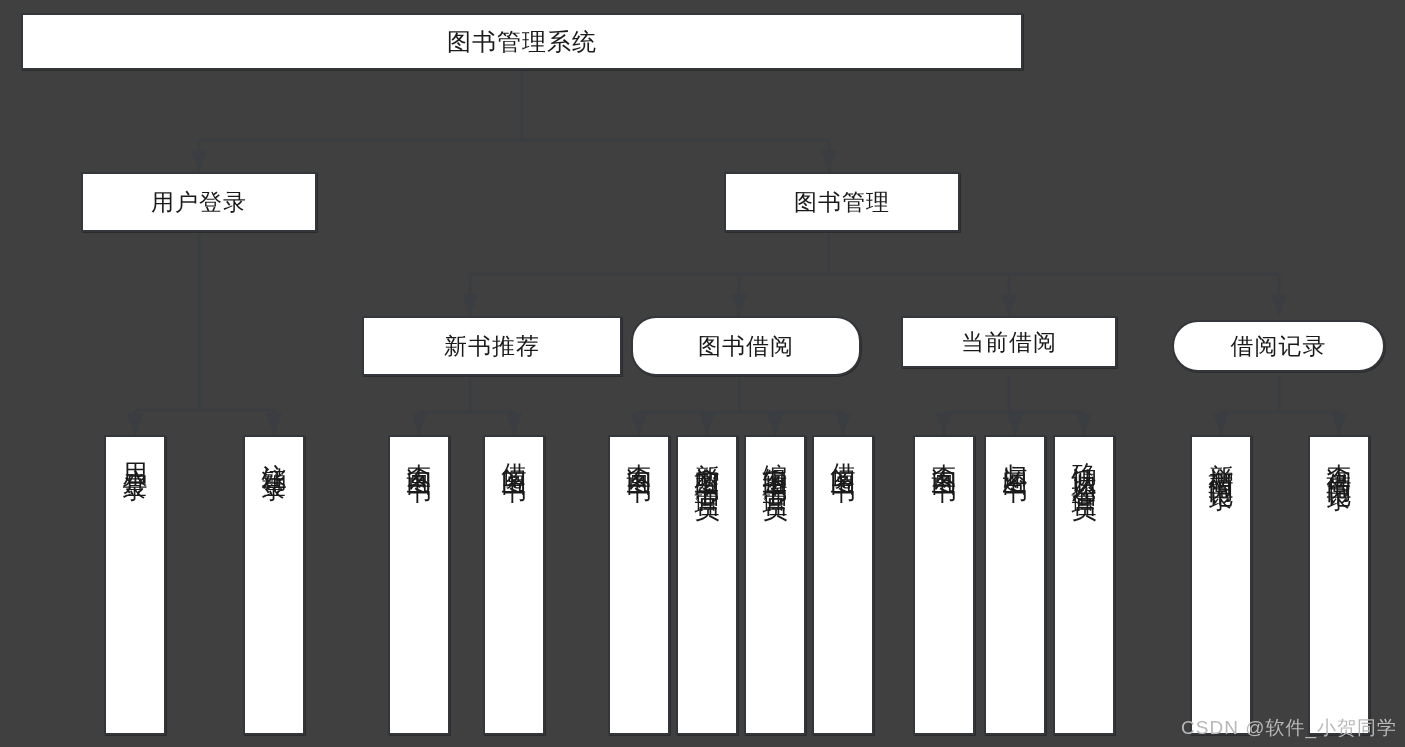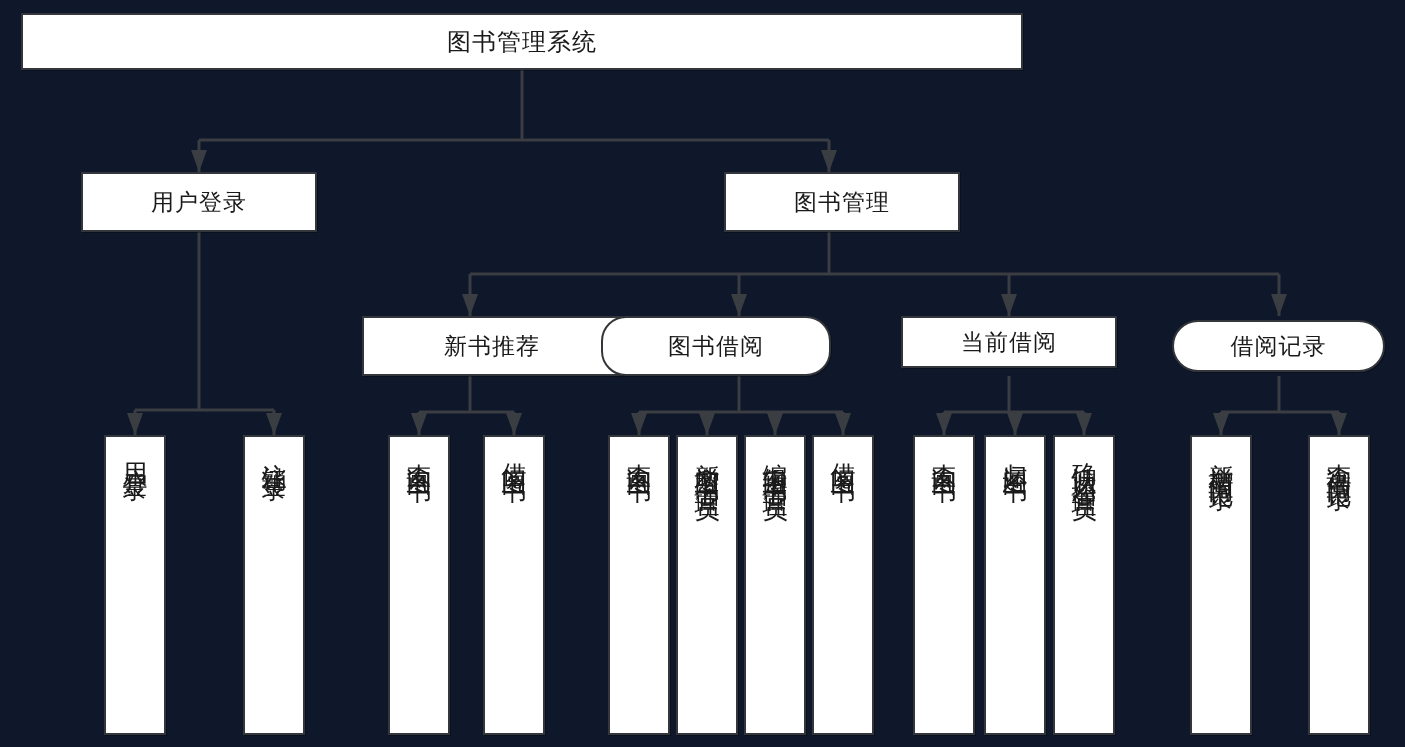--- a/index.html
+++ b/index.html
@@ -8,21 +8,21 @@
     padding: 0;
     background: #ffffff;
   }
   body {
     font-family: "Liberation Sans", "DejaVu Sans", sans-serif;
   }
   #canvas {
     position: relative;
     width: 1405px;
     height: 747px;
-    background: #0f172a;
+    background: #404040;
     overflow: hidden;
   }
   #edges {
     position: absolute;
     left: 0;
     top: 0;
     width: 1405px;
     height: 747px;
     pointer-events: none;
   }
@@ -139,21 +139,21 @@
       </div>
       <div class="node h" style="left: 81px; top: 172px; width: 236px; height: 60px;">
         <span class="label">用户登录</span>
       </div>
       <div class="node h" style="left: 711px; top: 172px; width: 236px; height: 60px; margin-left: 13px;">
         <span class="label">图书管理</span>
       </div>
       <div class="node h" style="left: 362px; top: 316px; width: 260px; height: 60px;">
         <span class="label">新书推荐</span>
       </div>
-      <div class="node h" style="left: 601px; top: 316px; width: 230px; height: 60px; border-radius: 25px;">
+      <div class="node h" style="left: 631px; top: 316px; width: 230px; height: 60px; border-radius: 25px;">
         <span class="label">图书借阅</span>
       </div>
       <div class="node h" style="left: 901px; top: 316px; width: 216px; height: 52px;">
         <span class="label">当前借阅</span>
       </div>
       <div class="node h" style="left: 1172px; top: 320px; width: 213px; height: 52px; border-radius: 28px;">
         <span class="label">借阅记录</span>
       </div>
       <div class="node v" style="left: 104px; top: 435px; width: 62px; height: 300px;">
         <span class="label">用户登录</span>
@@ -188,13 +188,14 @@
       <div class="node v" style="left: 1053px; top: 435px; width: 62px; height: 300px;">
         <span class="label">确认归还（管理员）</span>
       </div>
       <div class="node v" style="left: 1190px; top: 435px; width: 62px; height: 300px;">
         <span class="label">新增借阅记录</span>
       </div>
       <div class="node v" style="left: 1308px; top: 435px; width: 62px; height: 300px;">
         <span class="label">查询借阅记录</span>
       </div>
     </div>
+  <div id="watermark">CSDN @软件_小贺同学</div>
 </div>
 
 </body></html>

